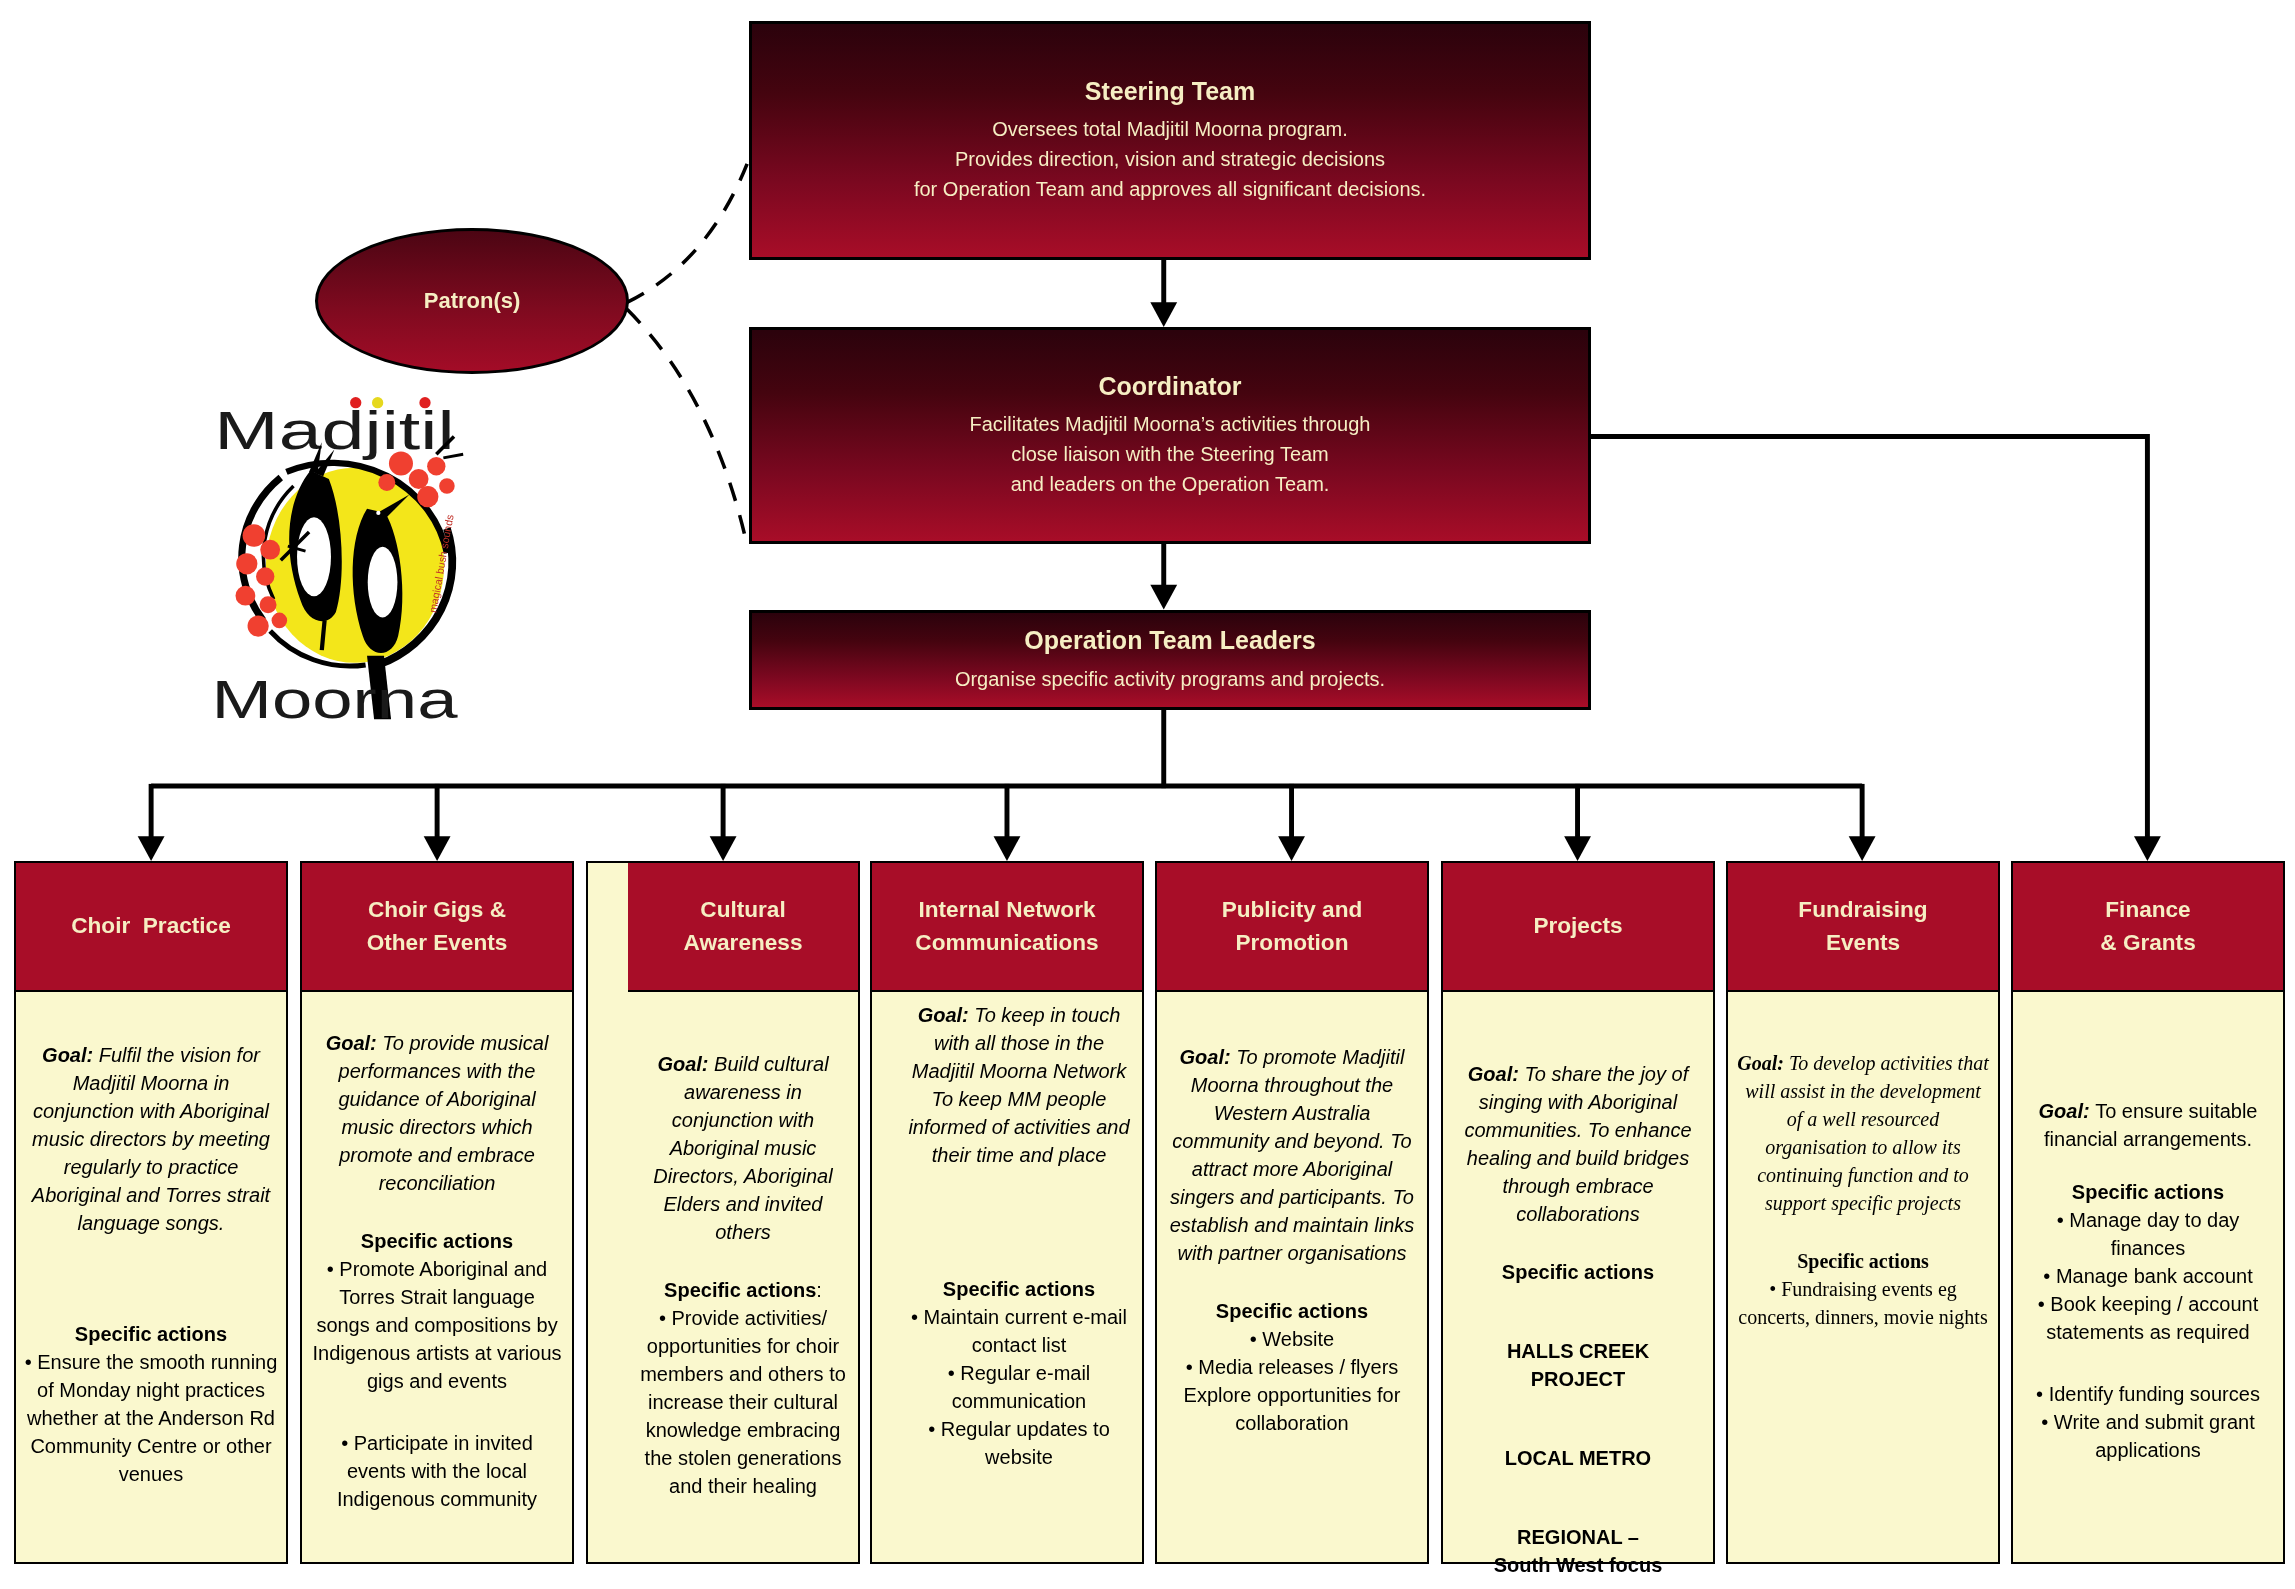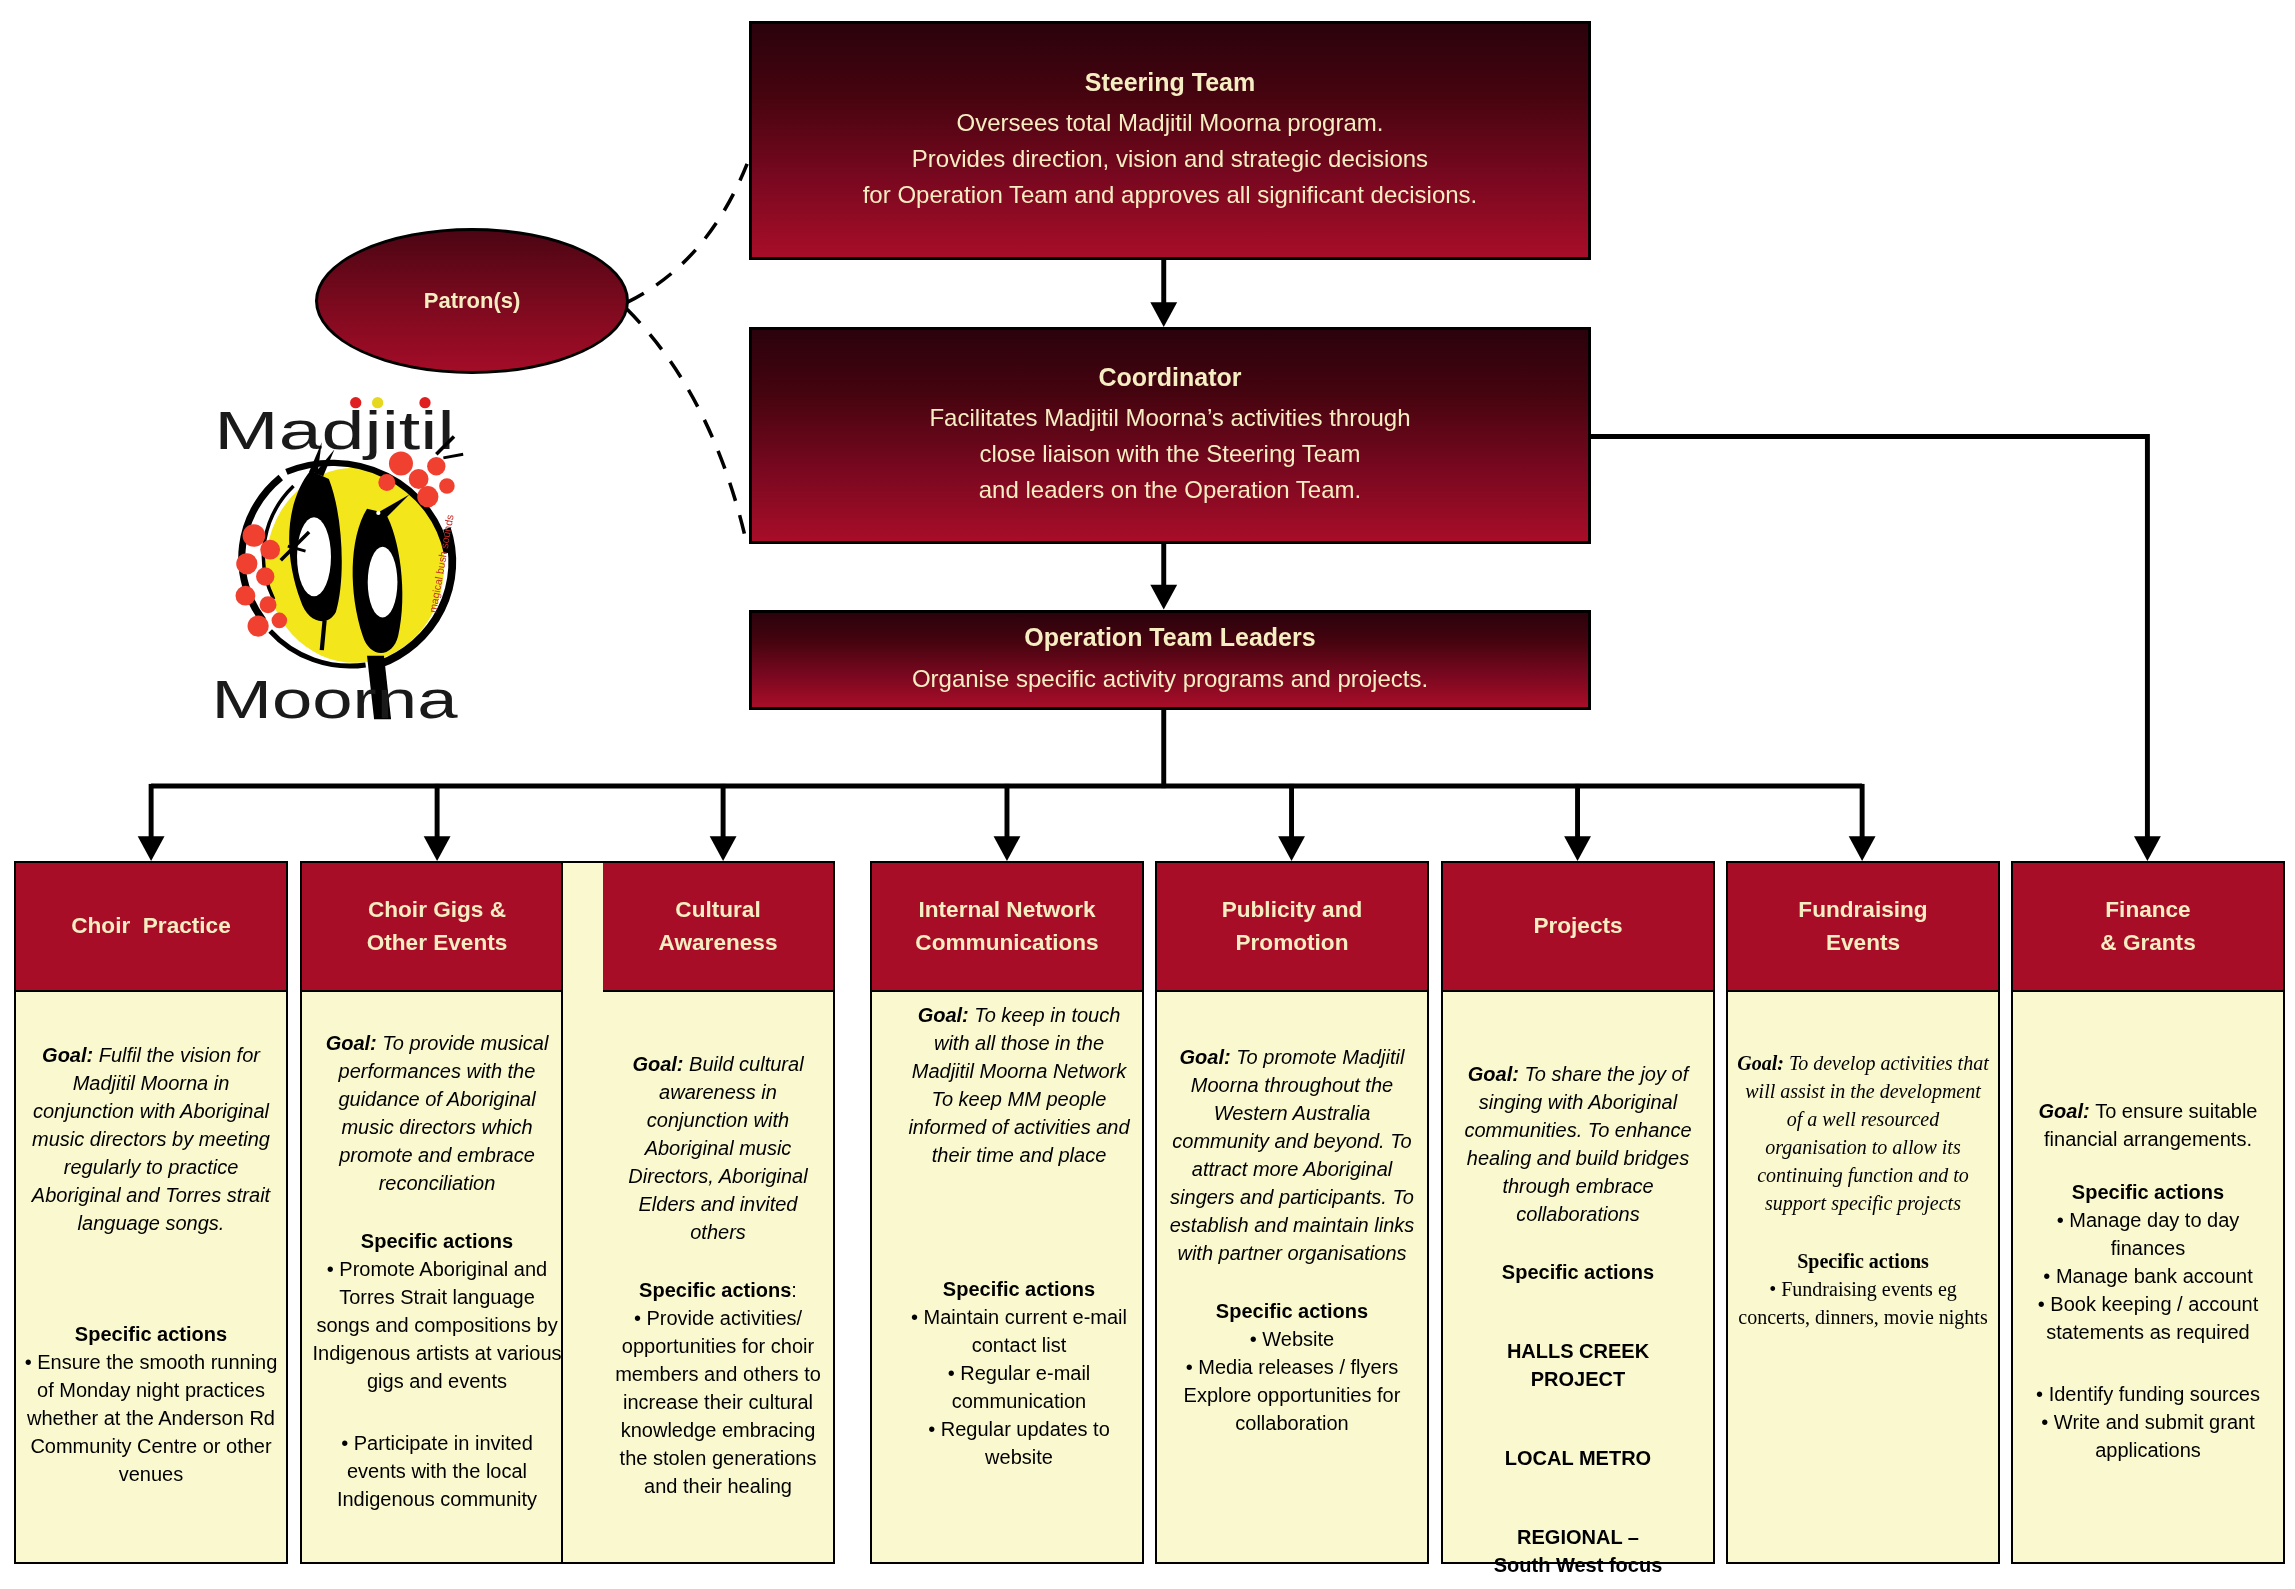--- a/index.html
+++ b/index.html
@@ -11,21 +11,21 @@
 
   
   .gbox{position:absolute;left:749px;width:842px;box-sizing:border-box;z-index:2;
         background:linear-gradient(180deg,#2b020c 0%,#45040f 30%,#7b0820 68%,#a80d28 100%);
         border:3.5px solid #000;color:#f6eec3;display:flex;flex-direction:column;
         align-items:center;justify-content:center;text-align:center;}
   #steering{top:21px;height:239px;}
   #coordinator{top:327px;height:217px;}
   #operation{top:610px;height:100px;}
   .gbox .title{font-size:25px;font-weight:bold;margin-bottom:8.5px;}
-  .gbox .body-lines{font-size:24px;line-height:1.5;white-space:pre-line;}
+  .gbox .body-lines{font-size:20px;line-height:1.5;white-space:pre-line;}
 
   
   #patron{position:absolute;left:315px;top:228px;width:314px;height:146px;z-index:2;
           border:3.5px solid #000;border-radius:50%;box-sizing:border-box;
           background:linear-gradient(180deg,#4c0513 0%,#7e0a1f 55%,#a30c27 100%);
           display:flex;align-items:center;justify-content:center;
           color:#f6eec3;font-size:22px;font-weight:bold;}
 
   
   #logo{position:absolute;left:203px;top:387px;width:263px;height:348px;z-index:2;}
@@ -198,21 +198,21 @@
           <span>Choir Gigs &amp;
 Other Events</span>
         </div>
         <div class="col-body">
           <div class="goal"><span class="goal-label">Goal</span><span class="goal-colon">: </span><span class="goal-text">To provide musical performances with the guidance of Aboriginal music directors which promote and embrace reconciliation</span></div>
           <div class="actions-label"><span>Specific actions</span></div>
           <div class="action"><span>• </span><span class="">Promote Aboriginal and Torres Strait language songs and compositions by Indigenous artists at various gigs and events</span></div>
           <div class="action gap-before"><span>• </span><span class="">Participate in invited events with the local Indigenous community</span></div>
         </div>
       </div>
-      <div class="column" data-idx="2" style="left: 561px; padding-left: 40px;">
+      <div class="column" data-idx="2" style="left: 586px; padding-left: 40px;">
         <div class="col-header">
           <span>Cultural
 Awareness</span>
         </div>
         <div class="col-body">
           <div class="goal"><span class="goal-label">Goal</span><span class="goal-colon">: </span><span class="goal-text">Build cultural awareness in conjunction with Aboriginal music Directors, Aboriginal Elders and invited others</span></div>
           <div class="actions-label"><span>Specific actions</span><span class="actions-suffix">:</span></div>
           <div class="action"><span>• </span><span class="">Provide activities/ opportunities for choir members and others to increase their cultural knowledge embracing the stolen generations and their healing</span></div>
         </div>
       </div>

